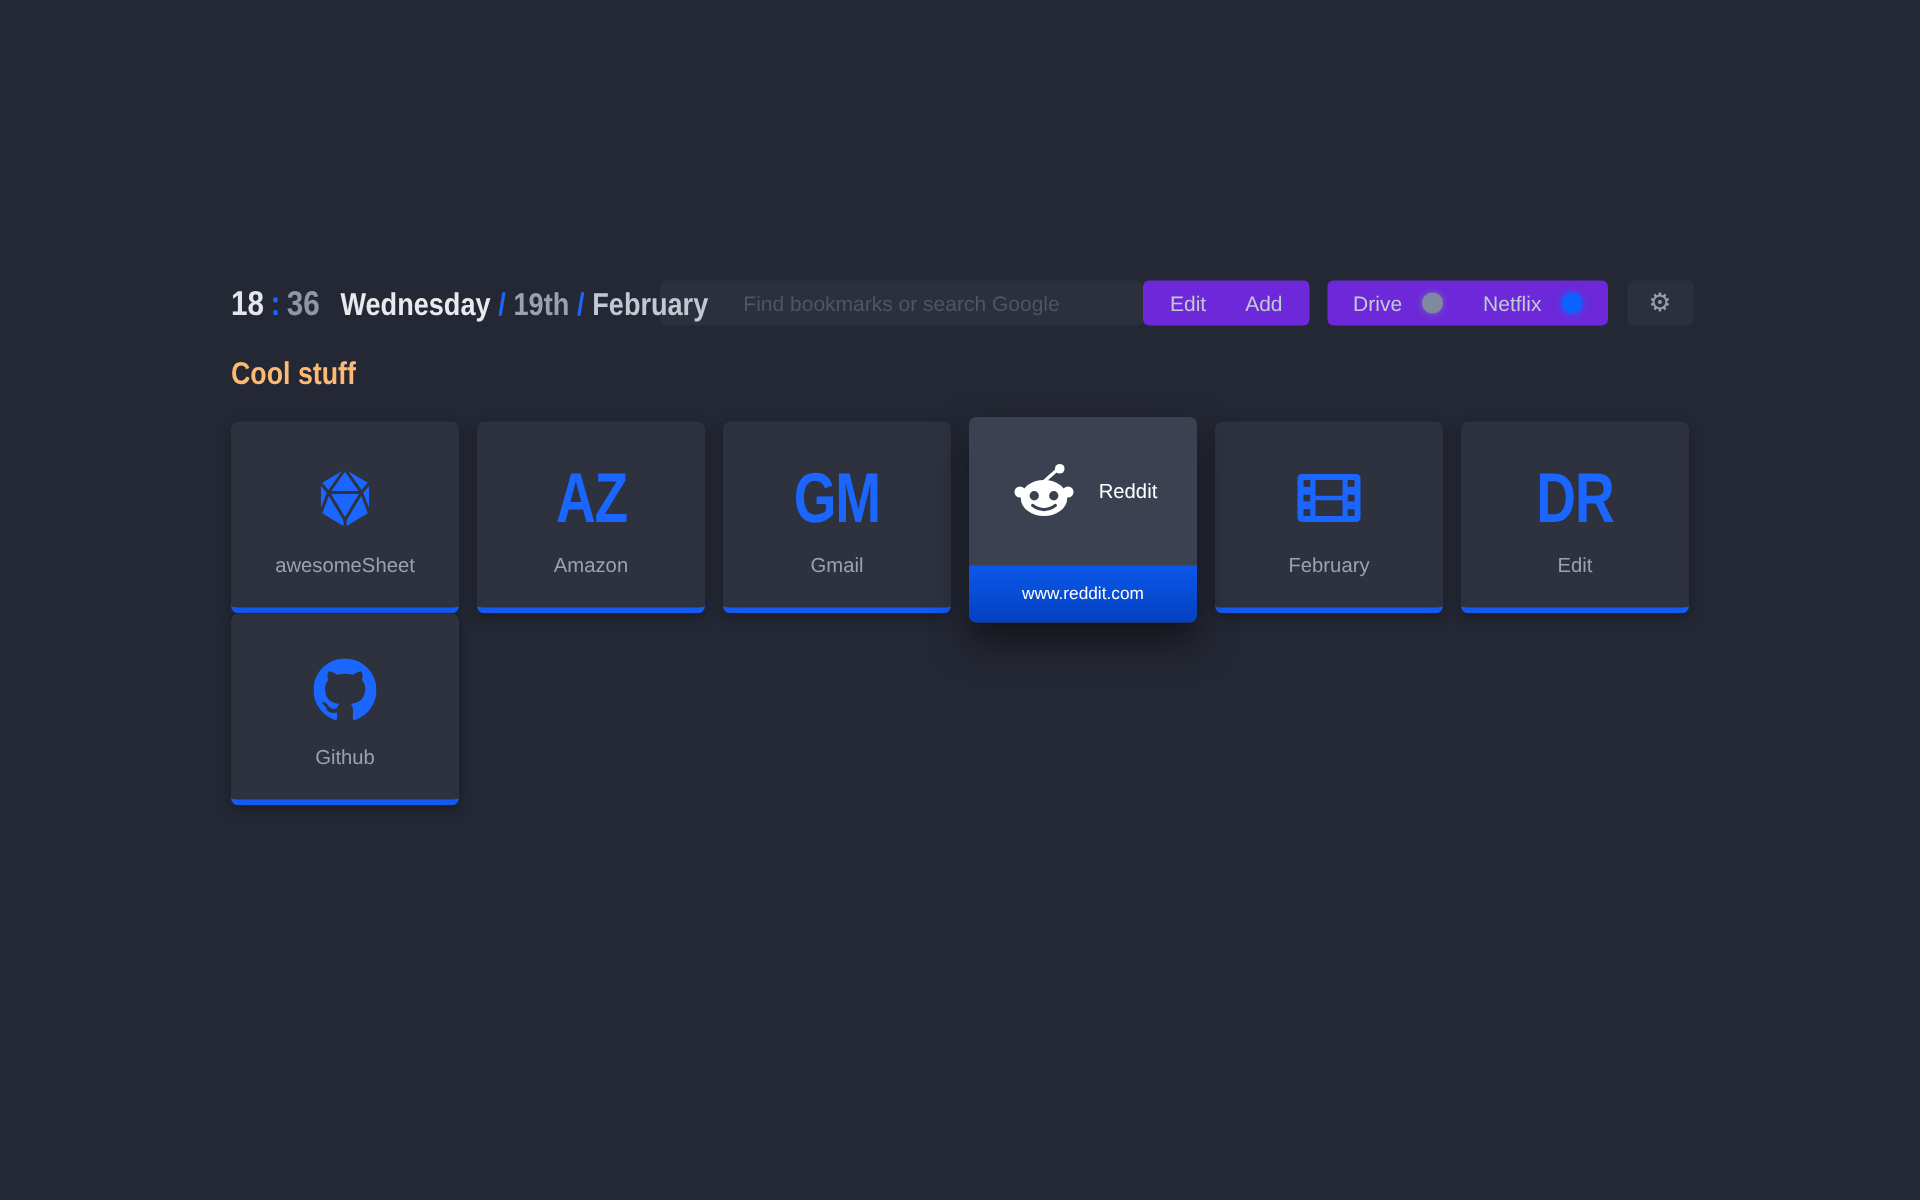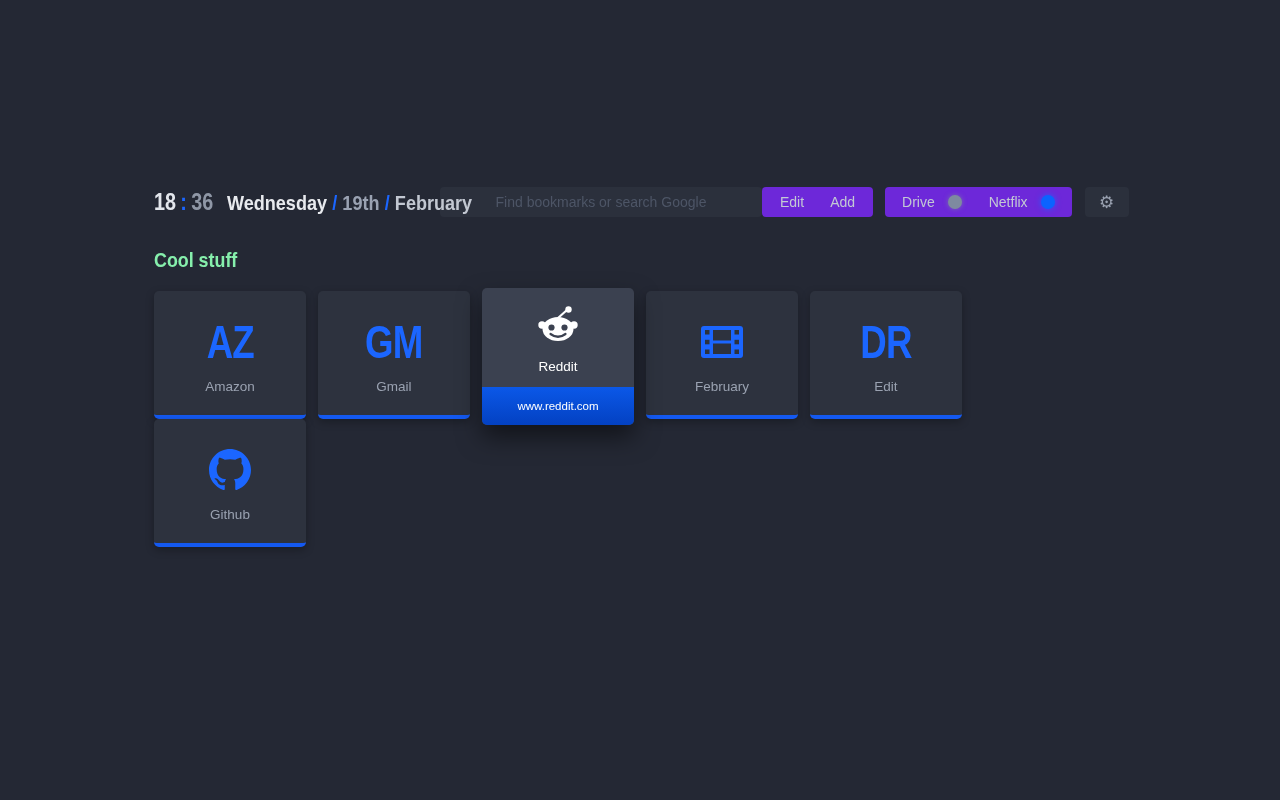--- a/index.html
+++ b/index.html
@@ -50,22 +50,22 @@
   .knob.accent { background:#0b63ff; box-shadow:0 0 6px rgba(27,102,255,.85); }
   .gear-btn {
     width:44px; height:30px; margin-left:13px; background:#2b303c; border:none;
     border-radius:4px; color:#99a1b0; font-size:17px; line-height:30px; cursor:pointer;
     display:flex; align-items:center; justify-content:center;
     font-family:"DejaVu Sans", sans-serif;
   }
 
   
   .section-title {
-    font-size:21px; font-weight:bold; color:#86efac;
-    margin:30px 0 19px;
+    font-size:21px; font-weight:bold; color:#fdba74;
+    margin:20px 0 19px;
   }
   .section-title .condensed { transform:scaleX(.85); }
   .grid {
     display:grid; grid-template-columns:repeat(6,152px); gap:12px; align-items:start;
   }
   .card {
     width:152px; height:128px; background:#2d323e; border-radius:5px;
     border-bottom:4px solid #1459f0;
     box-shadow:0 3px 9px rgba(0,0,0,.28);
     display:flex; flex-direction:column; align-items:center; justify-content:center;
@@ -78,21 +78,21 @@
   }
   .card-label { font-size:13.5px; color:#9aa2b1; }
 
   .card.hovered {
     background:#3b4150; border-bottom:none; height:137px;
     margin-top:-3px; margin-bottom:-6px; padding:0;
     box-shadow:0 12px 24px rgba(0,0,0,.5);
     justify-content:flex-start; gap:0; z-index:2;
   }
   .card.hovered .hover-body {
-    height:111px; display:flex; flex-direction:column; align-items:center;
+    height:111px; display:flex; flex-direction:row; align-items:center;
     justify-content:center; gap:12px; width:100%;
   }
   .card.hovered .card-label { color:#ffffff; }
   .url-bar {
     width:100%; height:43px; border-radius:0 0 5px 5px;
     background:linear-gradient(180deg,#0b58e8,#0341c2);
     display:flex; align-items:center; justify-content:center;
     font-size:11.5px; color:#ffffff;
   }
 </style>
@@ -129,20 +129,32 @@
       <button class="gear-btn">
         <span>⚙</span>
       </button>
     </div>
   </div>
 
   <div id="sections">
       <div>
         <h2 class="section-title"><span class="condensed">Cool stuff</span></h2>
         <div class="grid">
+          <a class="card">
+            <div style="display: contents;"><div class="card-icon">
+                <svg width="44" height="44" viewBox="0 0 48 48">
+                  <polygon points="24,3 41.5,13.5 41.5,34.5 24,45 6.5,34.5 6.5,13.5" fill="#1b66ff"></polygon>
+                  <g stroke="#2d323e" stroke-width="2.2" fill="none" stroke-linejoin="round">
+                    <path d="M24,3 L12,20 L36,20 Z"></path>
+                    <path d="M12,20 L24,40 L36,20"></path>
+                    <path d="M12,20 L6.5,34.5 M36,20 L41.5,34.5 M24,40 L24,45 M12,20 L6.5,13.5 M36,20 L41.5,13.5"></path>
+                  </g>
+                </svg>
+              </div><div class="card-label">awesomeSheet</div></div>
+          </a>
           <a class="card">
             <div style="display: contents;"><div class="card-icon">
                 <span class="monogram">AZ</span>
               </div><div class="card-label">Amazon</div></div>
           </a>
           <a class="card">
             <div style="display: contents;"><div class="card-icon">
                 <span class="monogram">GM</span>
               </div><div class="card-label">Gmail</div></div>
           </a>

